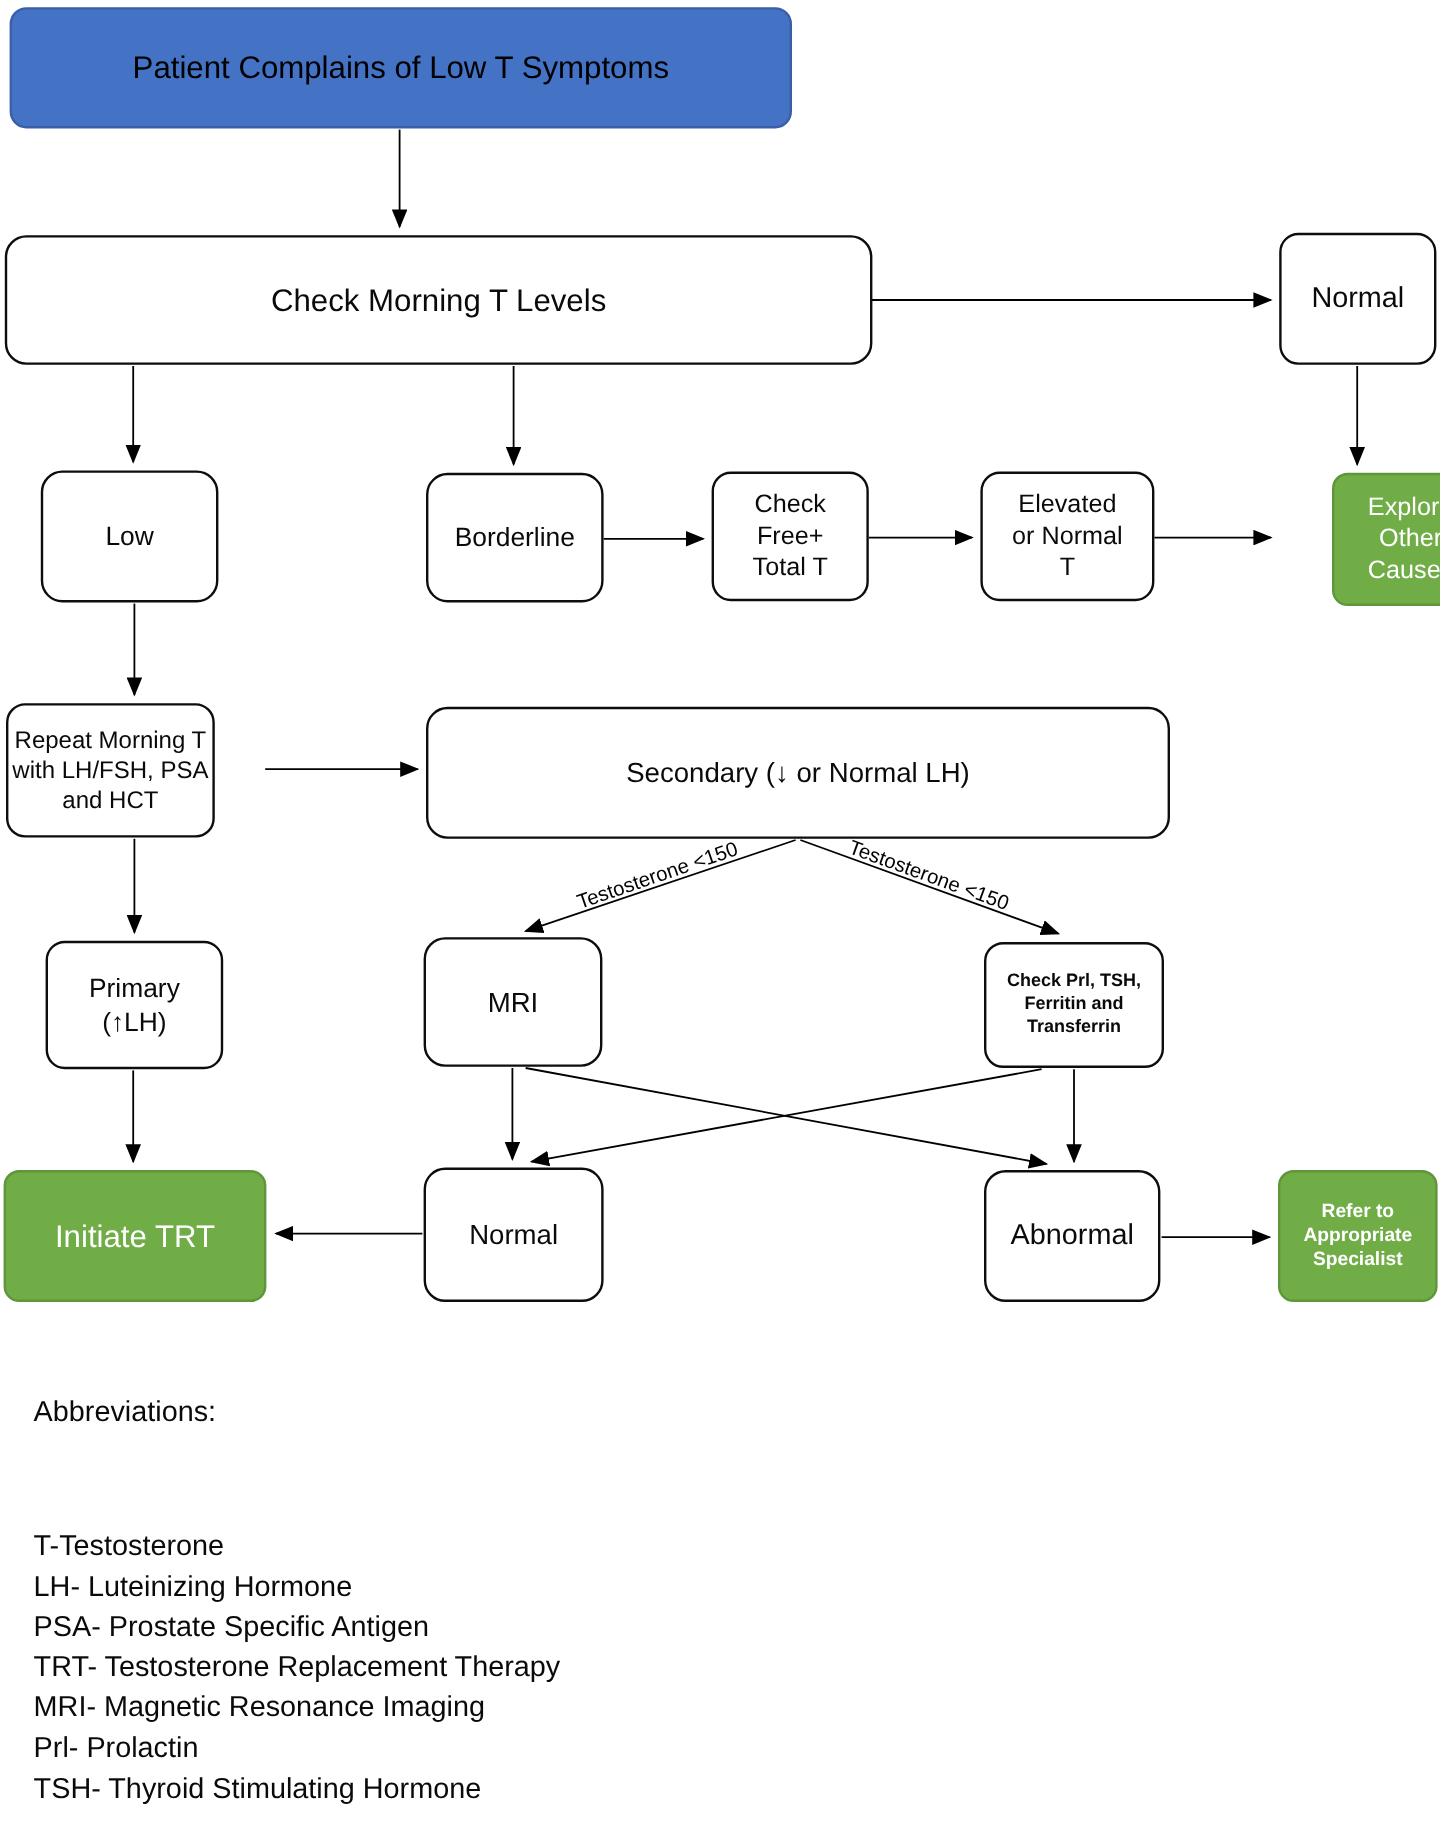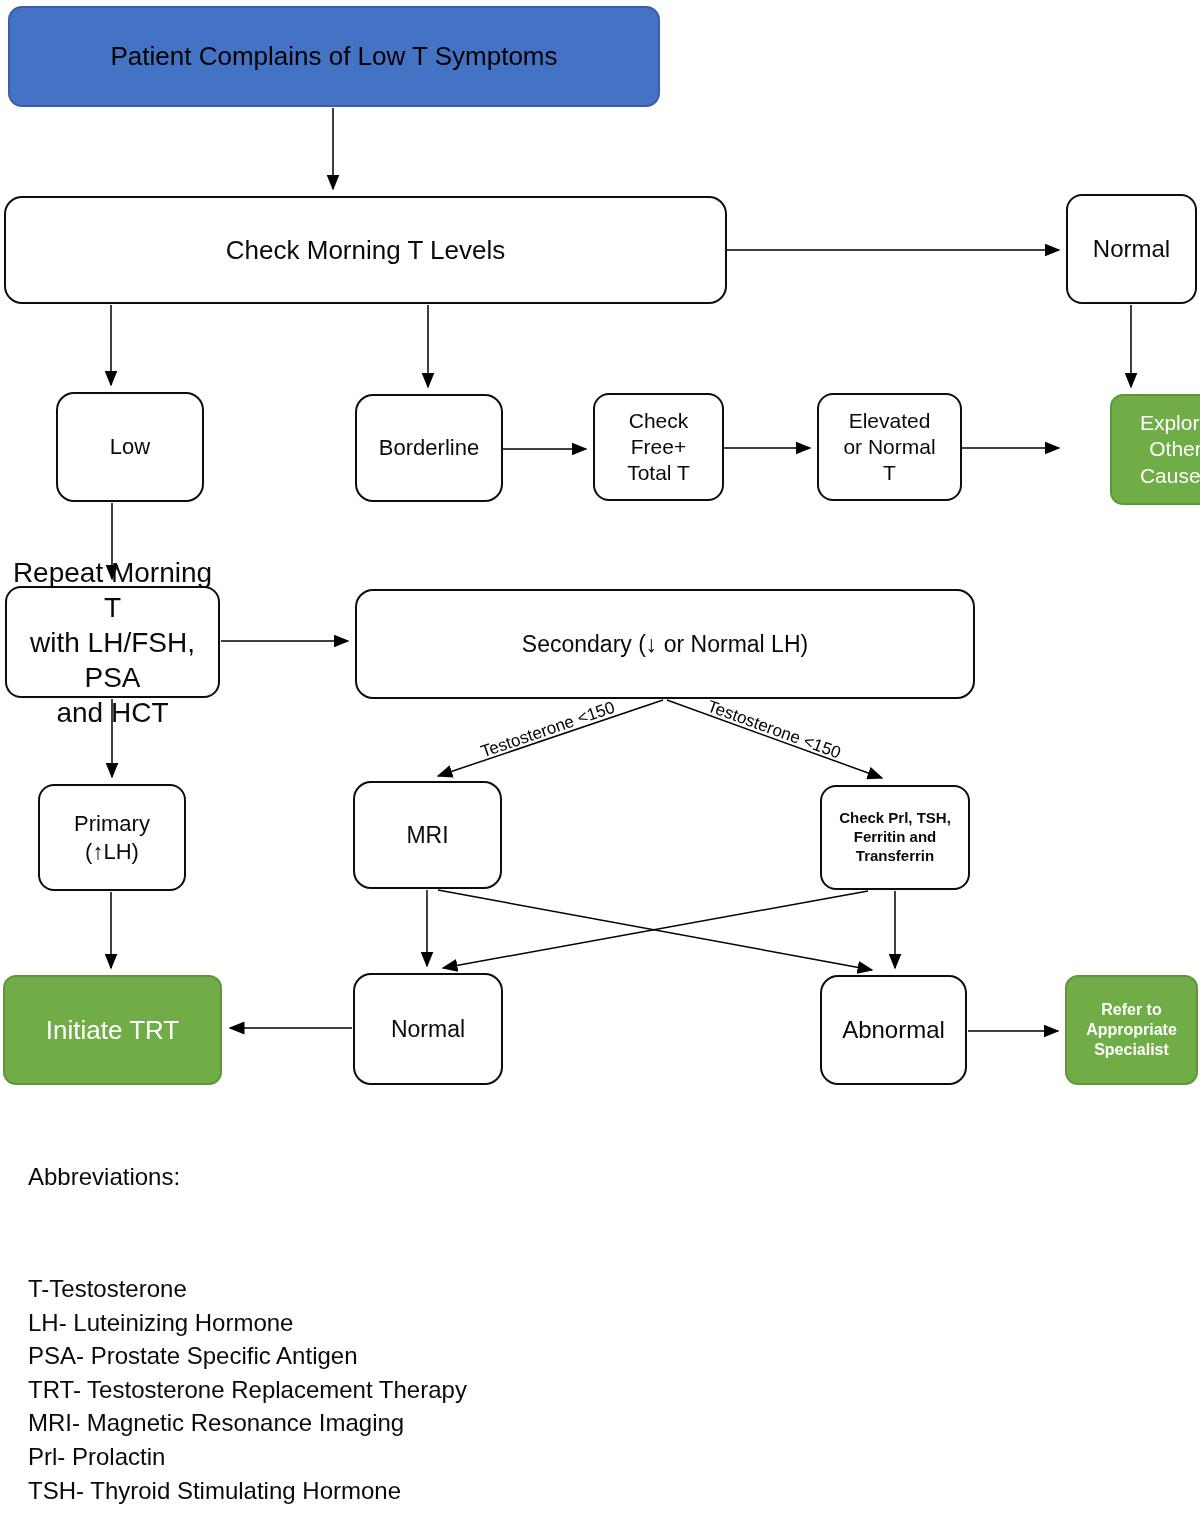--- a/index.html
+++ b/index.html
@@ -65,21 +65,21 @@
     <line x1="968" y1="1031" x2="1058" y2="1031" marker-end="url(#ah)"></line>
   </g>
 </svg>
 
 <div class="node blue" style="left:8px;top:6px;width:652px;height:101px;font-size:26px;">Patient Complains of Low T Symptoms</div>
 
 <div class="node white" style="left:4px;top:196px;width:723px;height:108px;font-size:26px;">Check Morning T Levels</div>
 
 <div class="node white" style="left:1066px;top:194px;width:131px;height:110px;font-size:24px;border-radius:16px;">Normal</div>
 
-<div class="node white" style="left:56px;top:392px;width:148px;height:110px;font-size:22px;">Low</div>
+<div class="node white" style="left:34px;top:392px;width:148px;height:110px;font-size:22px;">Low</div>
 
 <div class="node white" style="left:355px;top:394px;width:148px;height:108px;font-size:22px;">Borderline</div>
 
 <div class="node white" style="left:593px;top:393px;width:131px;height:108px;font-size:21px;border-radius:16px;">
   <div class="lines">
     <span>Check</span>
     <span>Free+</span>
     <span>Total T</span>
   </div>
 </div>
@@ -93,21 +93,21 @@
 </div>
 
 <div class="node green" style="left:1066px;top:394px;width:131px;height:111px;font-size:21px;font-weight:500;margin-left:44px;">
   <div class="lines">
     <span>Explore</span>
     <span>Other</span>
     <span>Causes</span>
   </div>
 </div>
 
-<div class="node white" style="left:5px;top:586px;width:215px;height:112px;font-size:28px;border-radius:16px;">
+<div class="node white" style="left:5px;top:586px;width:174px;height:112px;font-size:20px;border-radius:16px;">
   <div class="lines">
     <span>Repeat Morning T</span>
     <span>with LH/FSH, PSA</span>
     <span>and HCT</span>
   </div>
 </div>
 
 <div class="node white" style="left:355px;top:589px;width:620px;height:110px;font-size:23px;">Secondary (↓ or Normal LH)</div>
 
 <div class="node white" style="left:38px;top:784px;width:148px;height:107px;font-size:22px;border-radius:16px;">

